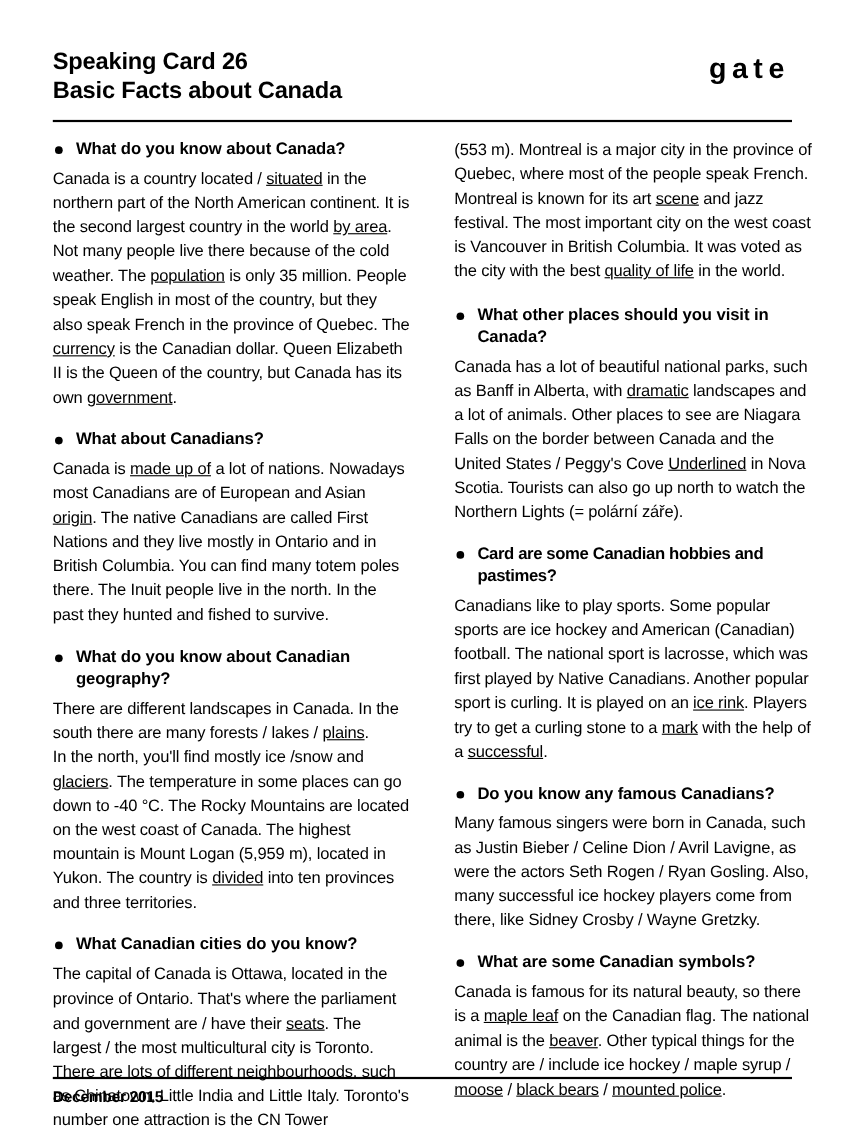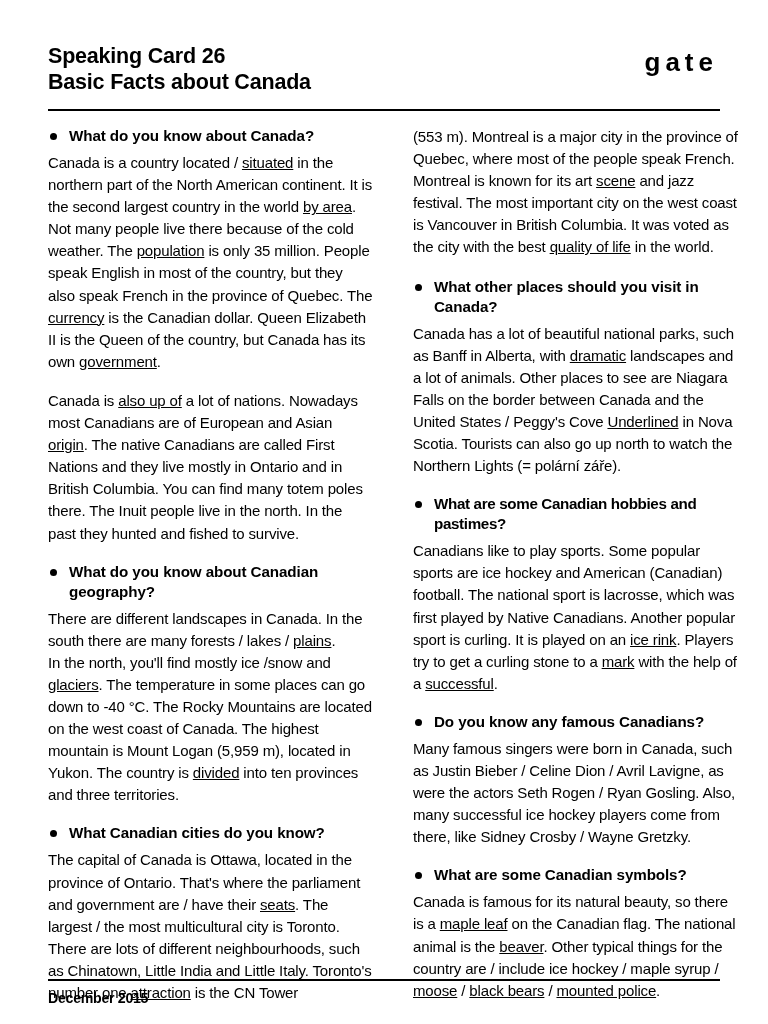--- a/index.html
+++ b/index.html
@@ -137,22 +137,25 @@
         Canada is a country located / <u class="v">situated</u> in the
         northern part of the North American continent. It is the second largest country in the world
         <u class="v">by area</u>. Not many people live there because of the
         cold weather. The <u class="v">population</u> is only 35 million.
         People speak English in most of the country, but they also speak French in the province of
         Quebec. The <u class="v">currency</u> is the Canadian dollar.
         Queen Elizabeth II is the Queen of the country, but Canada has its own
         <u class="v">government</u>.
       </p>
 
-      <p class="body">
-        Canada is <u class="v">also up of</u> a lot of nations. Nowadays
+      <h2 class="q">
+        <span>What about Canadians?</span>
+      </h2>
+      <p class="body">
+        Canada is <u class="v">made up of</u> a lot of nations. Nowadays
         most Canadians are of European and Asian <u class="v">origin</u>.
         The native Canadians are called First Nations and they live mostly in Ontario and in
         British Columbia. You can find many totem poles there. The Inuit people live in the north. In the
         past they hunted and fished to survive.
       </p>
 
       <h2 class="q">
         <span>What do you know about Canadian geography?</span>
       </h2>
       <p class="body">
@@ -191,21 +194,21 @@
       </h2>
       <p class="body">
         Canada has a lot of beautiful national parks, such as Banff in Alberta, with
         <u class="v">dramatic</u> landscapes and
         a lot of animals. Other places to see are Niagara Falls on the border between Canada and the
         United States / Peggy's Cove <u class="v">Underlined</u> in Nova
         Scotia. Tourists can also go up north to watch the Northern Lights (= polární záře).
       </p>
 
       <h2 class="q tight">
-        <span>What are some Canadian hobbies and pastimes?</span>
+        <span>Card are some Canadian hobbies and pastimes?</span>
       </h2>
       <p class="body">
         Canadians like to play sports. Some popular sports are ice hockey and American (Canadian)
         football. The national sport is lacrosse, which was first played by Native Canadians. Another
         popular sport is curling. It is played on an <u class="v">ice rink</u>.
         Players try to get a curling stone to a <u class="v">mark</u> with
         the help of a <u class="v">successful</u>.
       </p>
 
       <h2 class="q">

